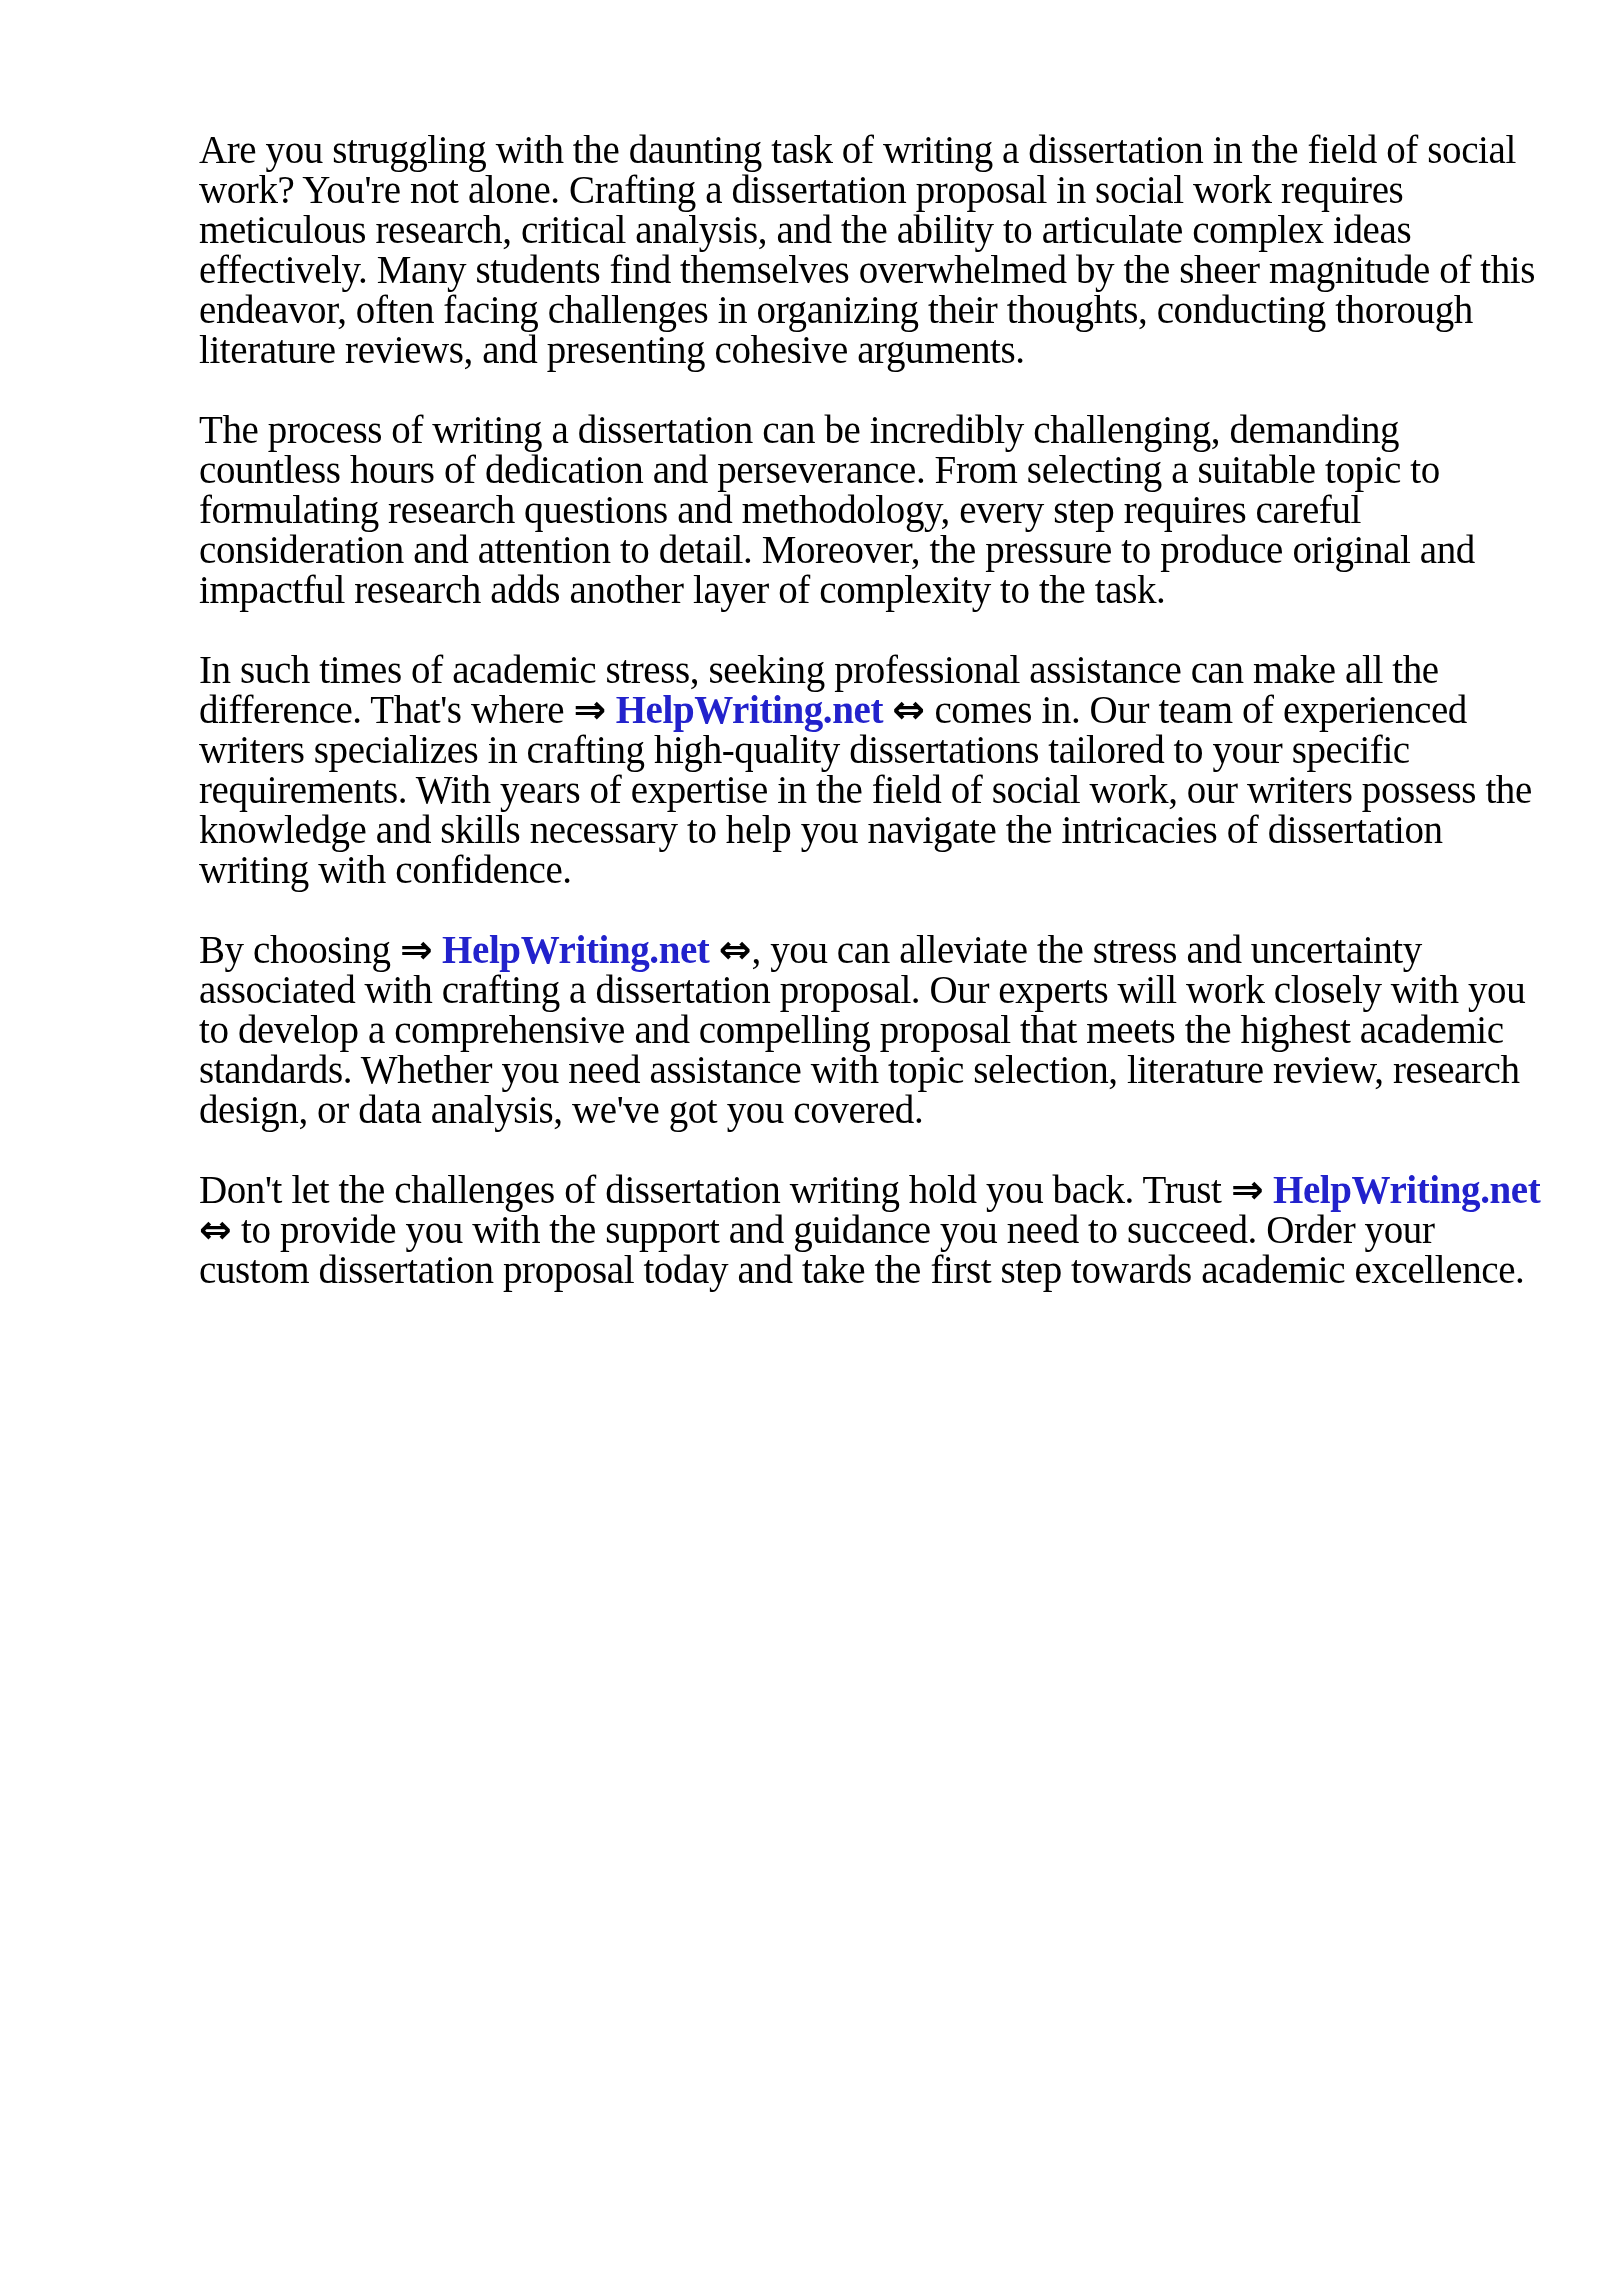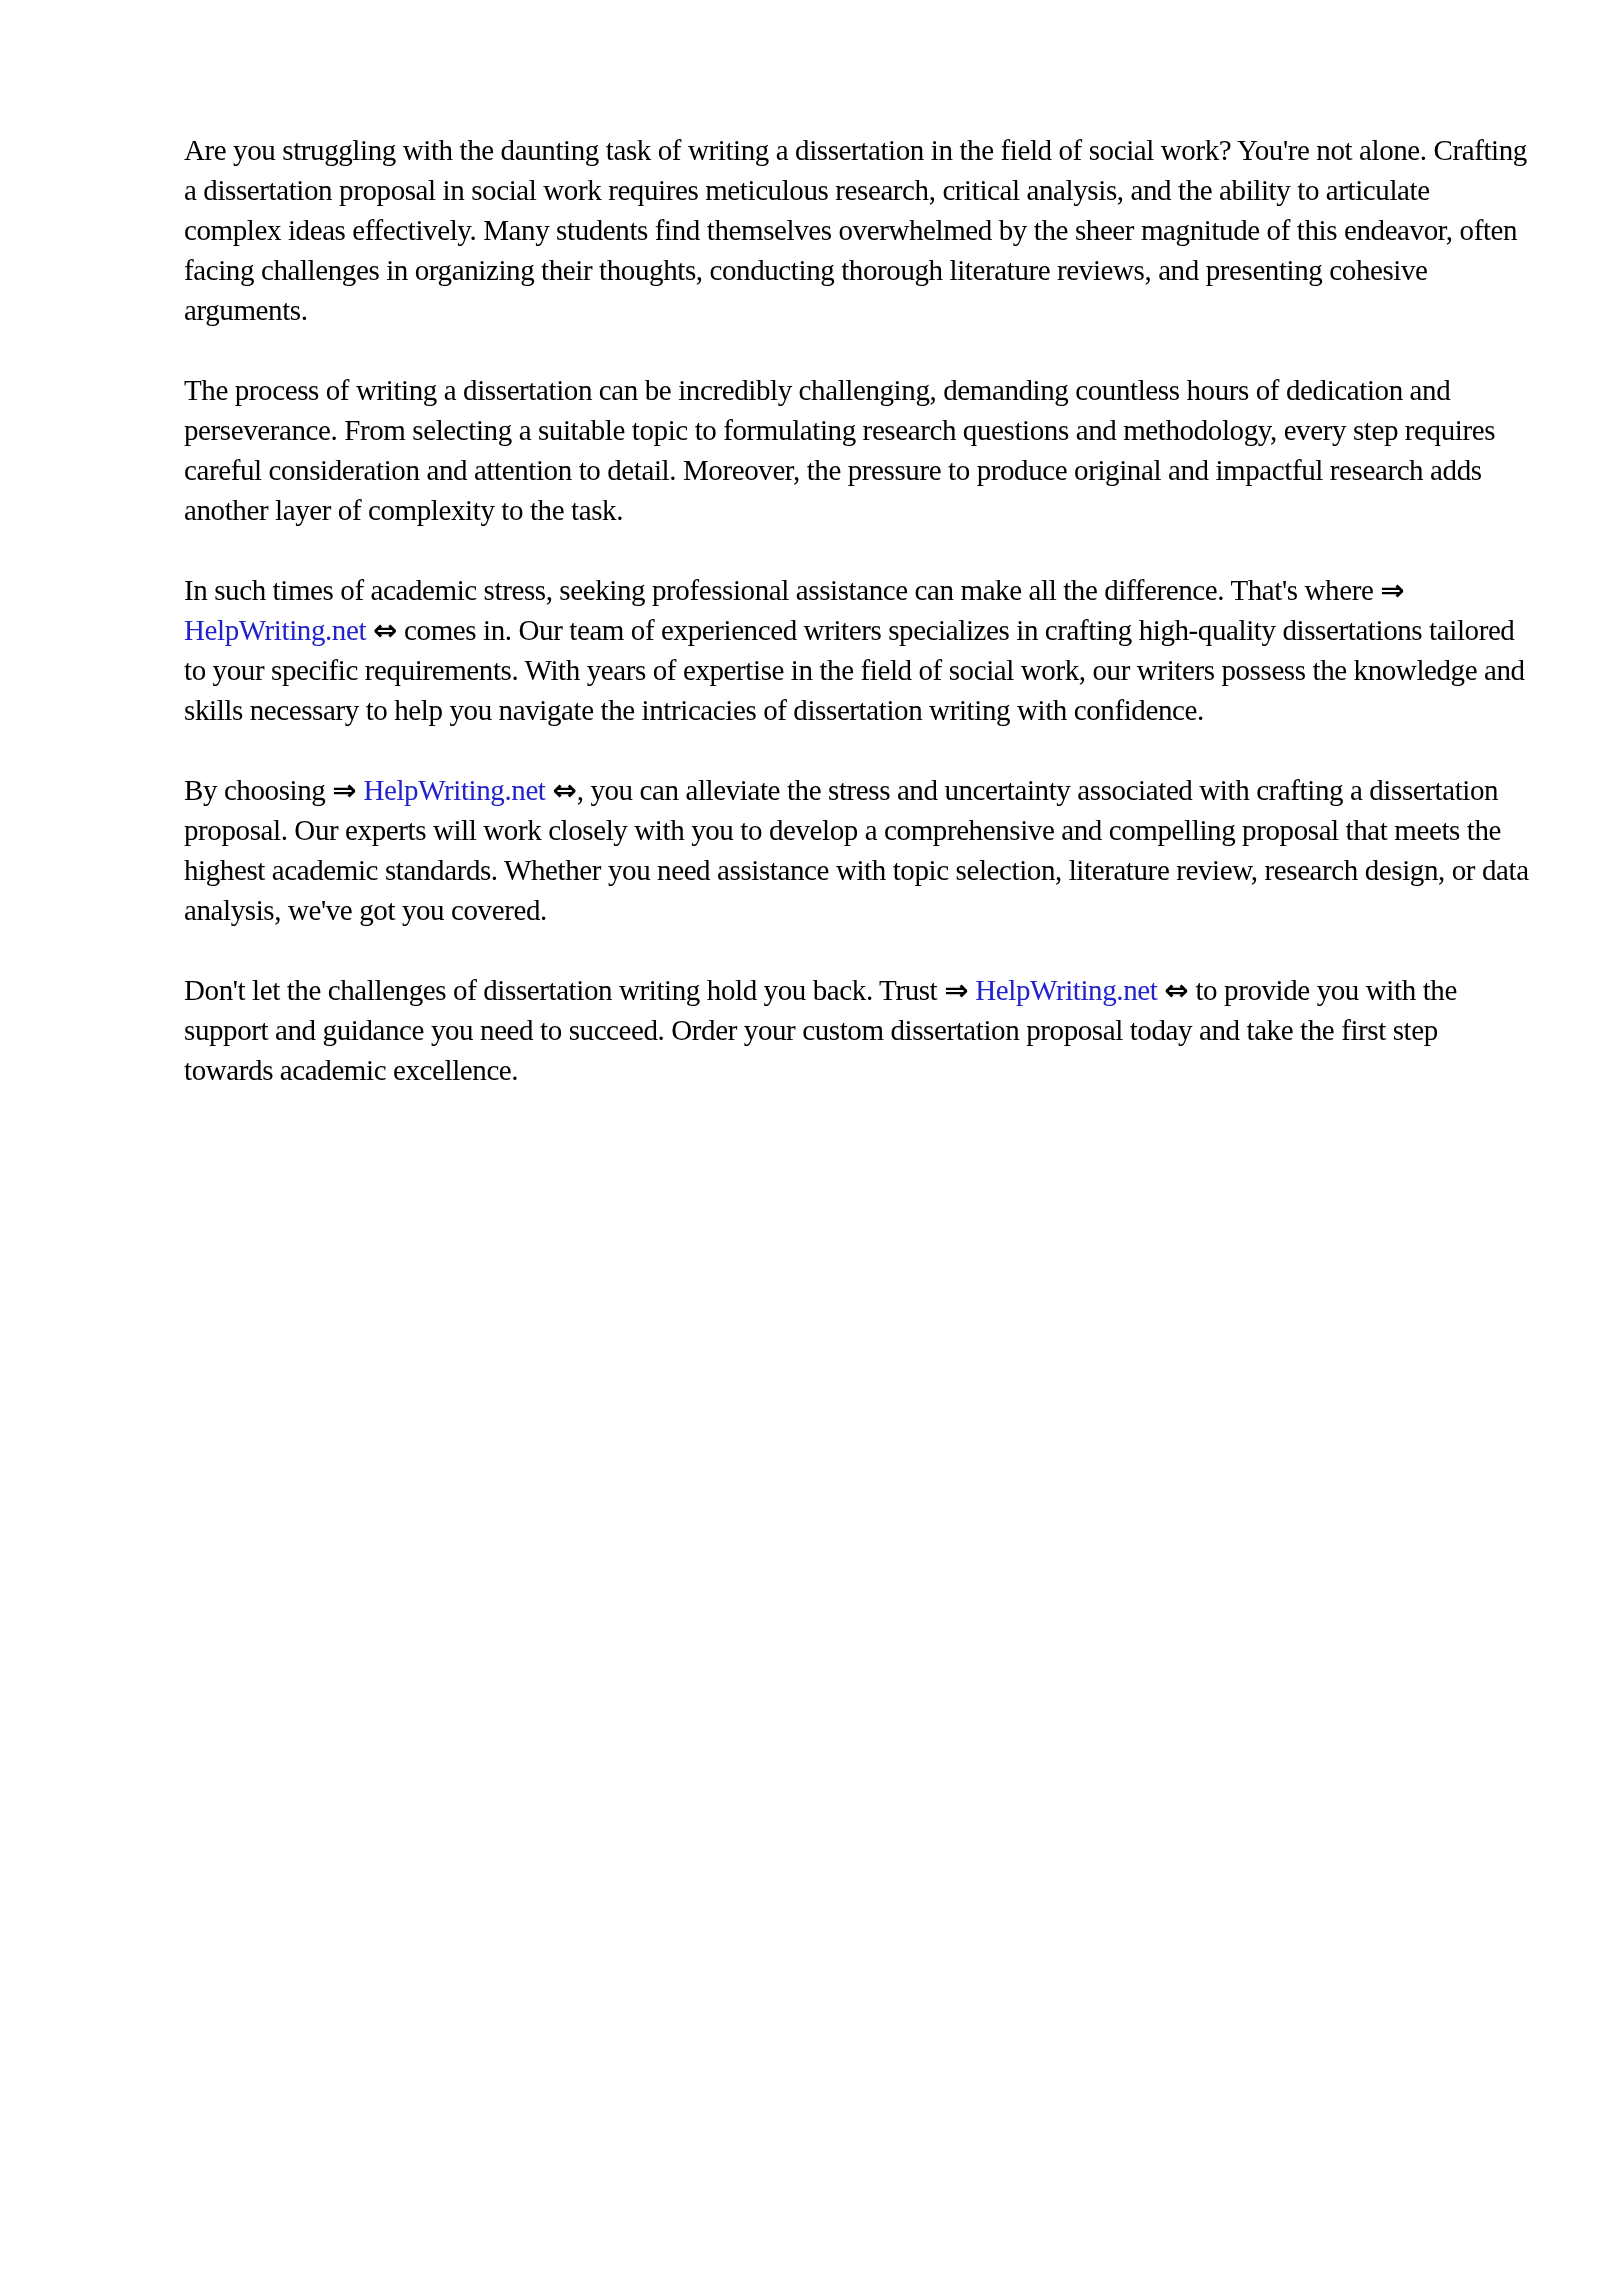--- a/index.html
+++ b/index.html
@@ -11,43 +11,43 @@
     position: relative;
     width: 1622px;
     height: 2295px;
     background: #ffffff;
     box-sizing: border-box;
     overflow: hidden;
   }
   .content {
     position: absolute;
     top: 130px;
-    left: 184px;
+    left: 199px;
     width: 1346px;
     font-family: "Liberation Serif", serif;
-    font-size: 29px;
+    font-size: 39px;
     line-height: 40px;
     letter-spacing: -0.4px;
     color: #000000;
     text-align: left;
   }
   .content p {
     margin: 0 0 40px 0;
   }
   .seg-text {
     color: #000000;
   }
   .arrow {
     font-family: "DejaVu Sans", sans-serif;
     font-weight: 700;
     color: #000000;
     letter-spacing: 0;
   }
   a.site-link {
-    font-weight: 400;
+    font-weight: 700;
     color: var(--link-color, #2222cc);
     text-decoration: none;
     letter-spacing: -0.4px;
     cursor: pointer;
   }
 </style>
 </head>
 <body>
 
 <div class="page" style="background: rgb(255, 255, 255);">

